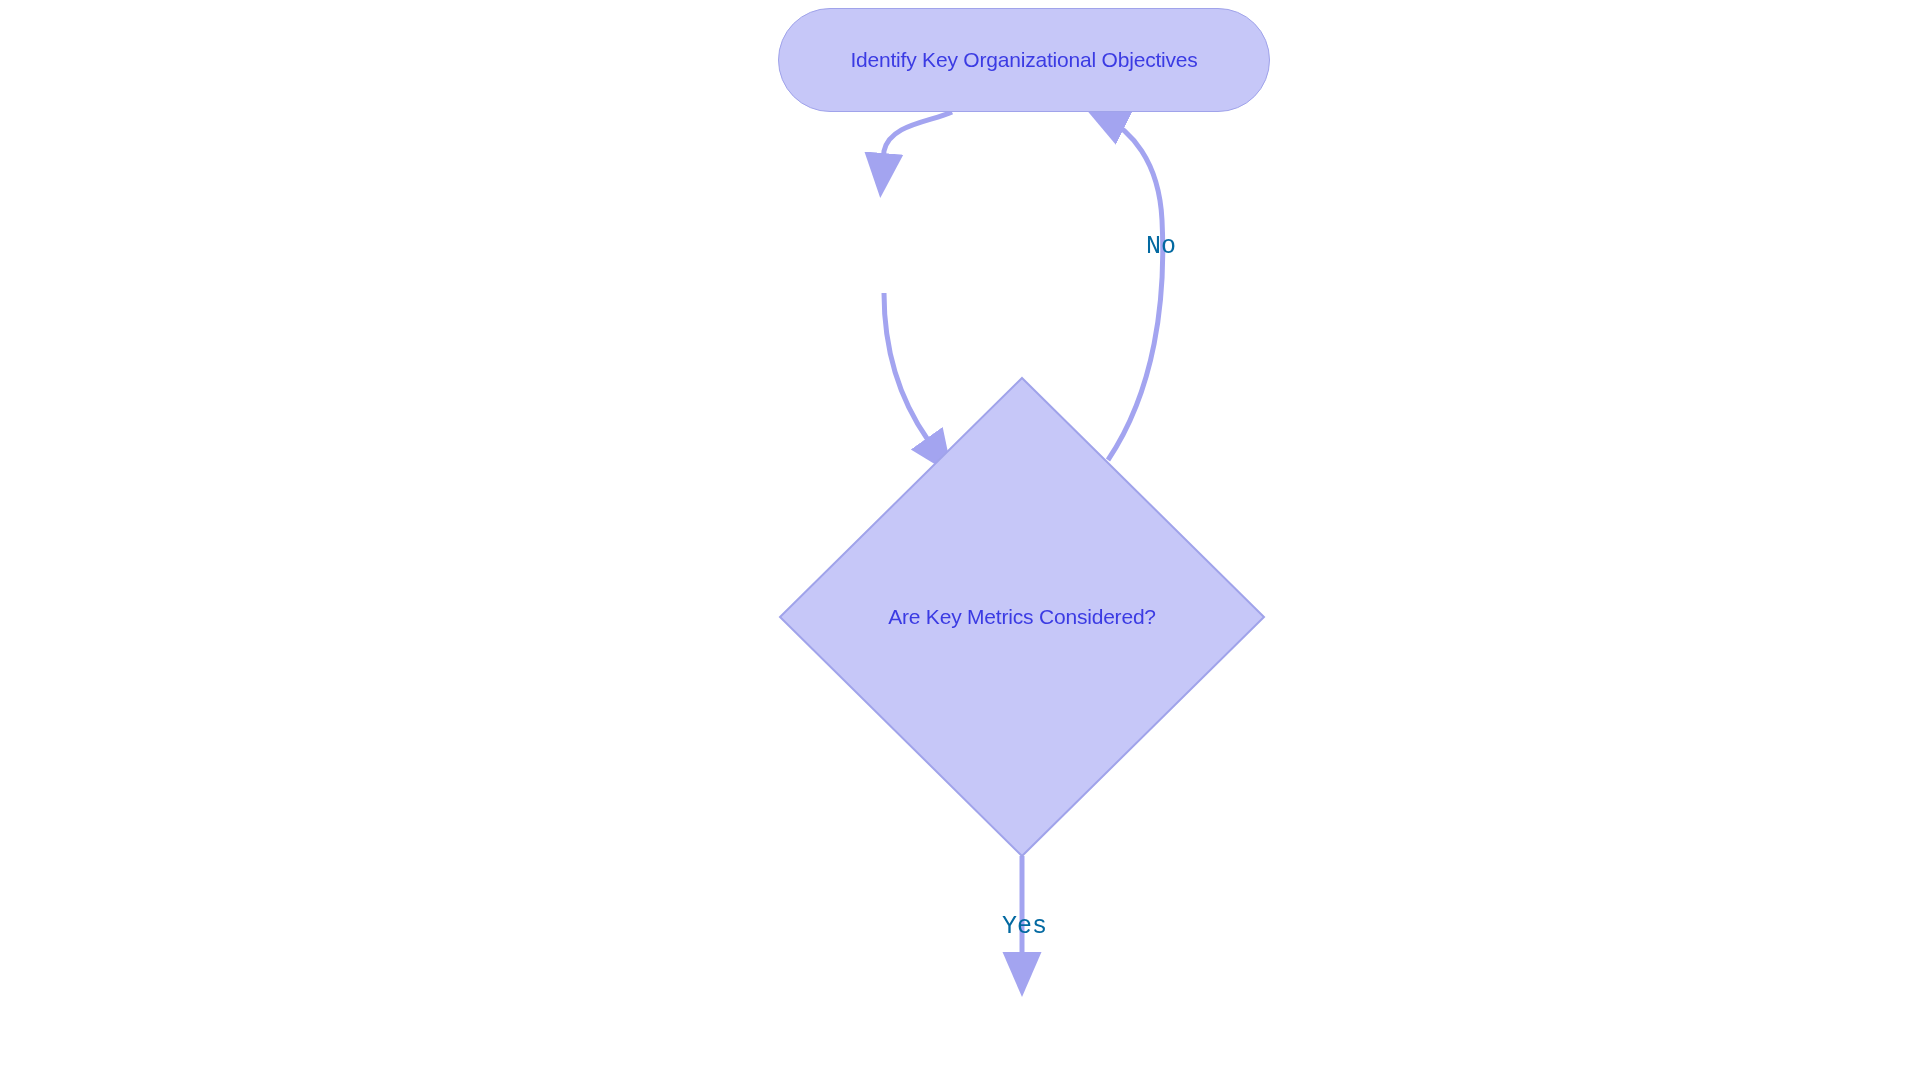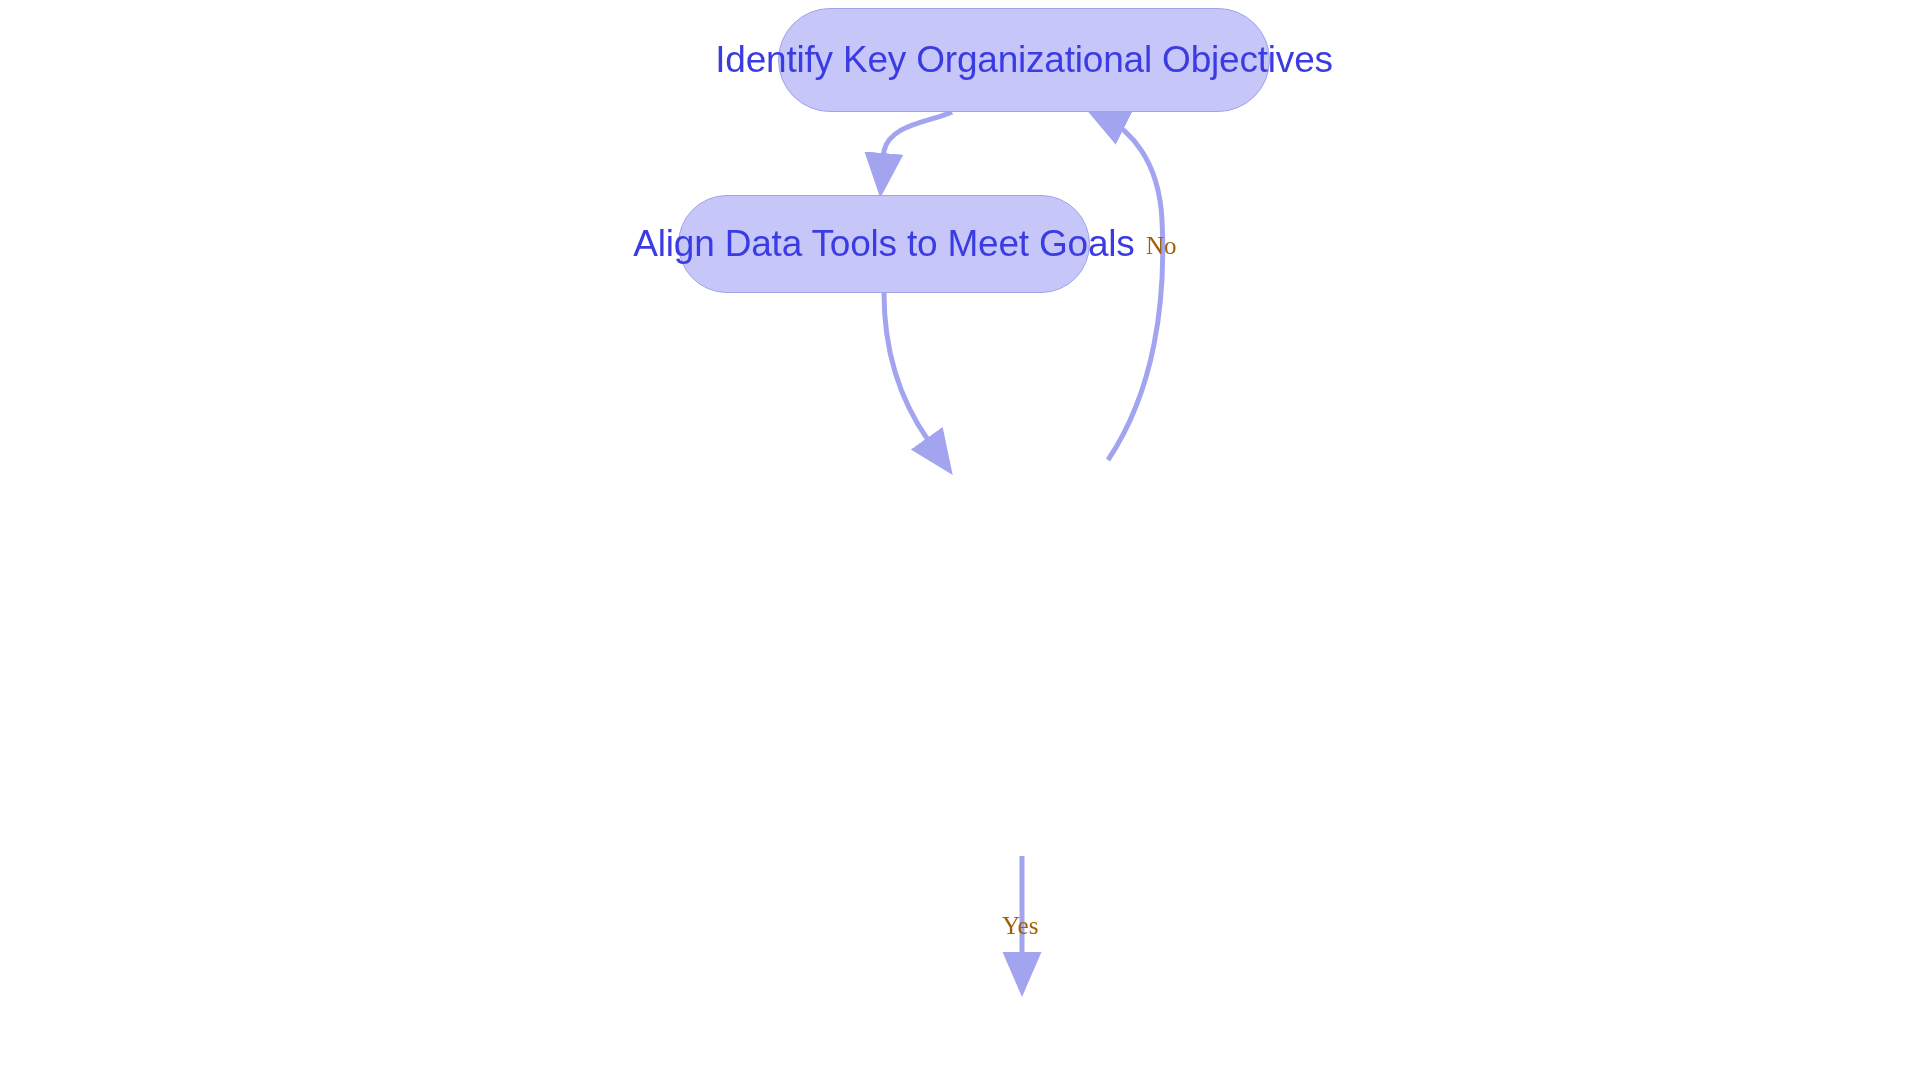--- a/index.html
+++ b/index.html
@@ -35,21 +35,21 @@
     text-align: center;
   }
   .node-pill {
     background: #c6c7f8;
     border: 1.5px solid #a0a3ea;
     border-radius: 999px;
   }
   .node-label {
     color: #3b3be3;
     font-family: "Liberation Sans", sans-serif;
-    font-size: 37px;
+    font-size: 21px;
     line-height: 1.2;
     letter-spacing: -0.2px;
     white-space: nowrap;
     user-select: none;
   }
   .diamond-wrap {
     position: absolute;
   }
   .diamond-shape {
     position: absolute;
@@ -61,22 +61,22 @@
     left: 0;
     top: 0;
     width: 100%;
     height: 100%;
     display: flex;
     align-items: center;
     justify-content: center;
   }
   .edge-label {
     position: absolute;
-    color: #a16207;
-    font-family: Liberation Serif, serif;
+    color: #0369a1;
+    font-family: Liberation Mono, monospace;
     font-size: 25px;
     background: transparent;
     white-space: nowrap;
     user-select: none;
   }
 </style>
 </head>
 <body>
 
 <div id="flowchart-canvas">
@@ -94,23 +94,28 @@
 
     <path d="M 1108,460 C 1155,390 1166,300 1162,220 C 1159,160 1130,130 1104,117" fill="none" stroke="#a3a4f0" stroke-width="5" marker-end="url(#arrowhead)"></path>
 
     <path d="M 1022,856 L 1022,975" fill="none" stroke="#a3a4f0" stroke-width="5" marker-end="url(#arrowhead)"></path>
   </svg>
 
   <div class="node node-pill" style="left:778px; top:8px; width:492px; height:104px;">
     <span class="node-label">Identify Key Organizational Objectives</span>
   </div>
 
-  <div class="node node-pill" style="left:678px; top:195px; width:412px; height:98px;">
-    <span class="node-label">Align Data Tools to Meet Goals</span>
+
+  <div class="diamond-wrap" style="left:778px; top:376px; width:488px; height:482px;">
+    <svg class="diamond-shape" viewBox="0 0 488 482" width="488" height="482" xmlns="http://www.w3.org/2000/svg">
+      <polygon points="244,2 486,241 244,480 2,241" fill="#c6c7f8" stroke="#a0a3ea" stroke-width="2"></polygon>
+    </svg>
+    <div class="diamond-label">
+      <span class="node-label">Are Key Metrics Considered?</span>
+    </div>
   </div>
-
 
 
   <div class="edge-label" style="left:1146px; top:232px;">No</div>
 
   <div class="edge-label" style="left:1002px; top:912px;text-align:center;">Yes</div>
 
 </div>
 
 </body></html>

